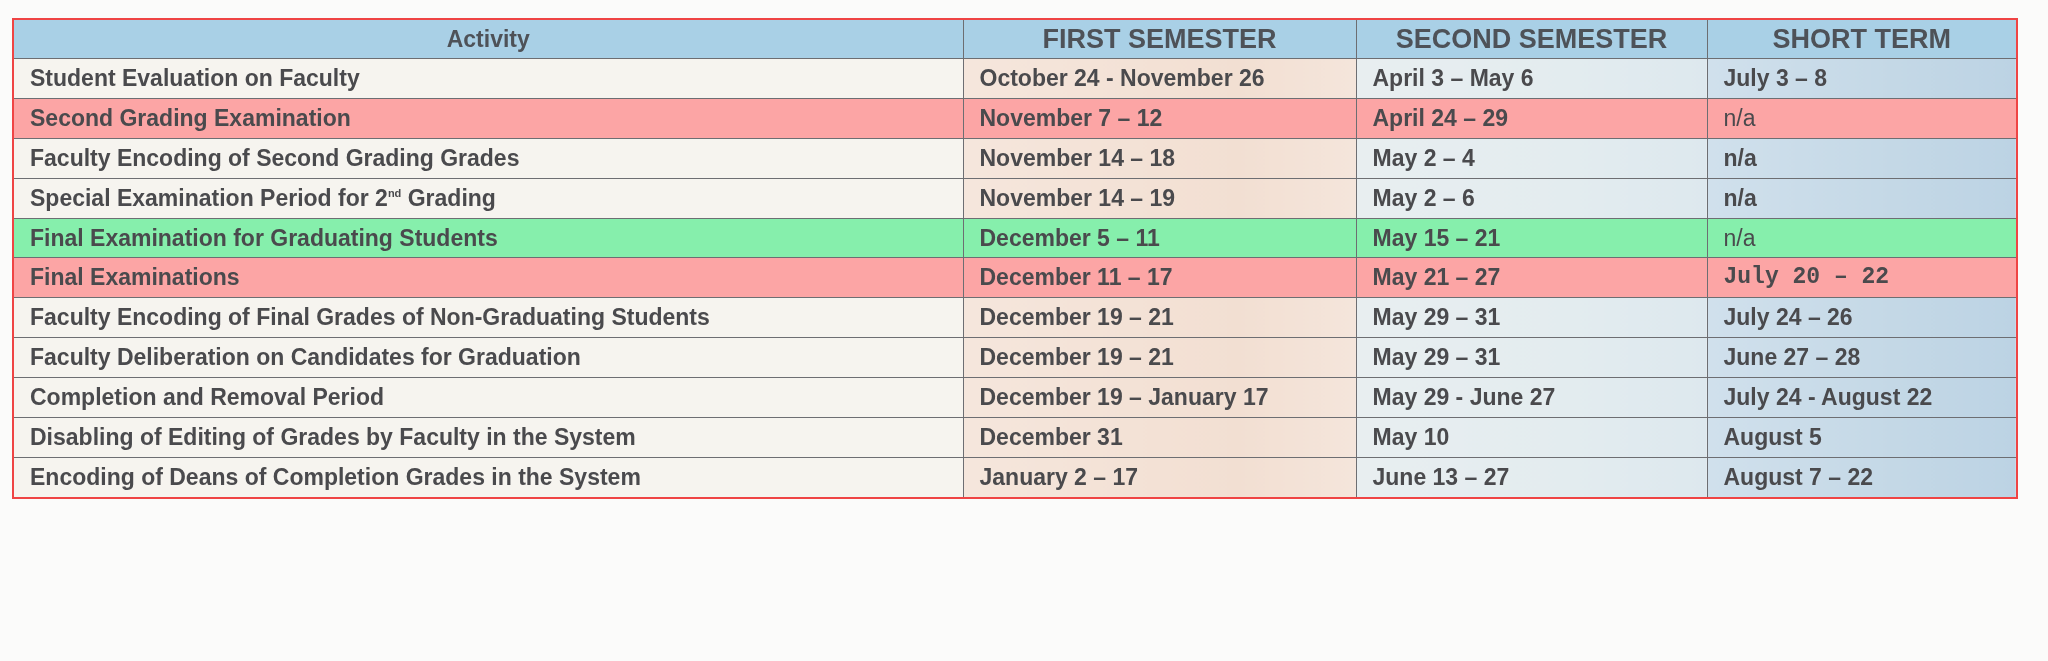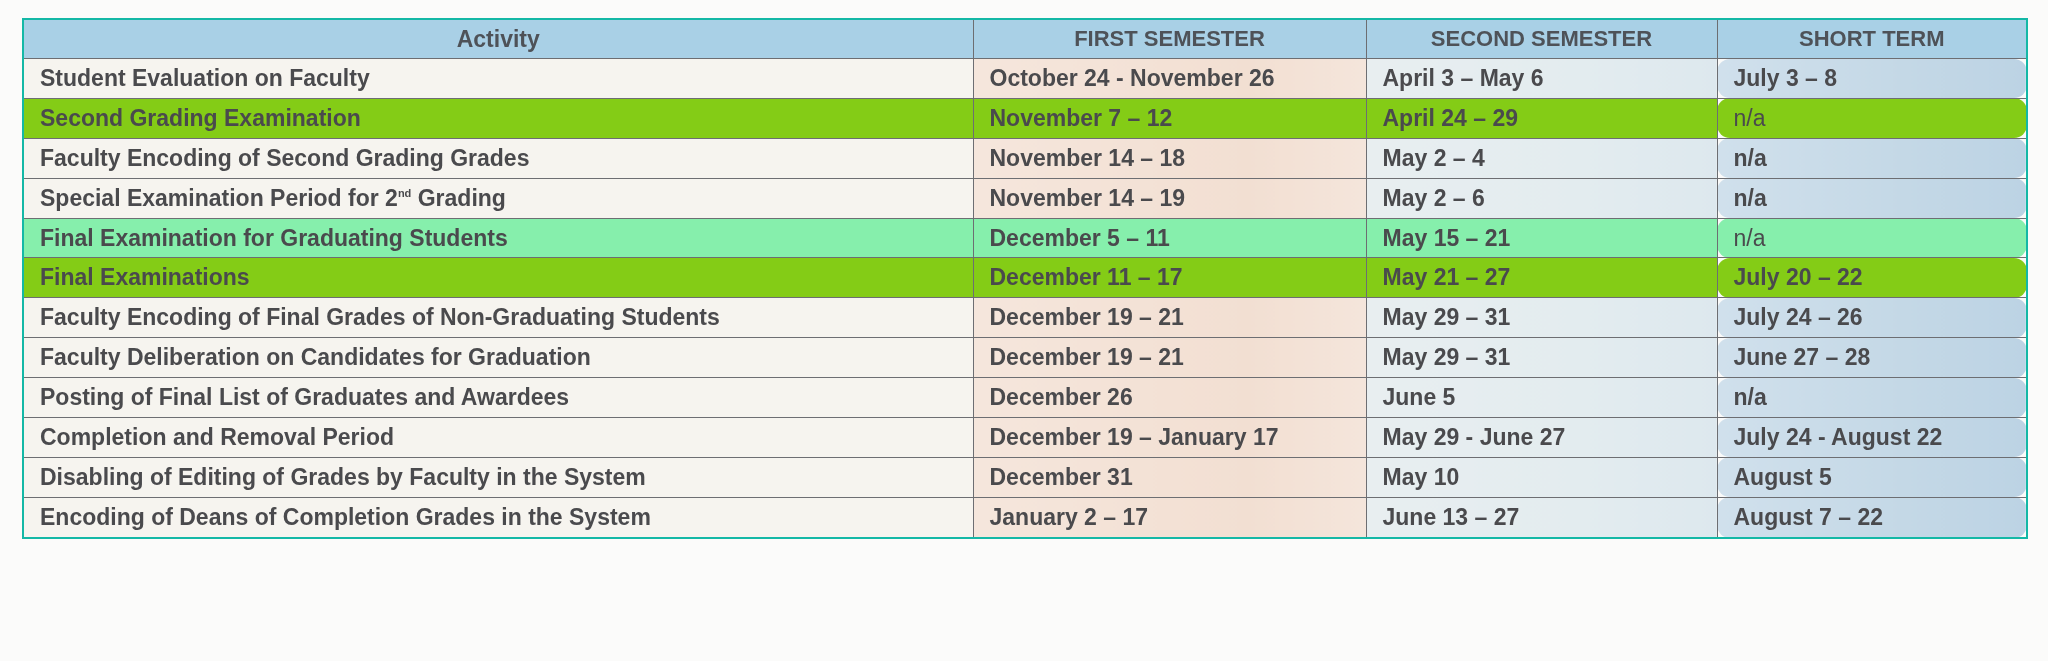--- a/index.html
+++ b/index.html
@@ -9,26 +9,26 @@
       width: 2048px;
       height: 661px;
       overflow: hidden;
     }
     body {
       font-family: "Liberation Sans", "DejaVu Sans", sans-serif;
       color: #4a4a4d;
     }
     .schedule {
       position: absolute;
-      left: 22px;
+      left: 12px;
       top: 18px;
       width: 2004px;
       border-collapse: collapse;
       table-layout: fixed;
-      border: 2px solid #14b8a6;
+      border: 2px solid #ef4444;
     }
     .schedule col.c-activity { width: 950px; }
     .schedule col.c-first { width: 393px; }
     .schedule col.c-second { width: 351px; }
     .schedule col.c-short { width: 310px; }
     .schedule th, .schedule td {
       border: 1.5px solid #6d6e72;
       height: 38.9px;
       padding: 0 0 0 16px;
       font-size: 23px;
@@ -37,35 +37,35 @@
       overflow: hidden;
       text-align: left;
       vertical-align: middle;
       font-weight: bold;
     }
     .schedule thead th {
       background: #a9d0e6;
       text-align: center;
       padding: 0;
       font-weight: bold;
-      font-size: 22px;
+      font-size: 27px;
       color: #4e5258;
       height: 38px;
     }
     .schedule thead th.activity-h { font-size: 23px; }
     .schedule tbody td.col-activity { background: #f6f4ef; }
     .schedule tbody td.col-first { background: linear-gradient(90deg, #f5e6dc 0%, #f2dfd2 70%, #f4e5db 100%); margin-top: 26px; }
     .schedule tbody td.col-second { background: linear-gradient(90deg, #e8eef0 0%, #e3ecef 60%, #dde8ee 100%); }
-    .schedule tbody td.col-short { background: linear-gradient(90deg, #d0e0ec 0%, #c4d8e6 60%, #bcd3e4 100%); border-radius: 13px; }
+    .schedule tbody td.col-short { background: linear-gradient(90deg, #d0e0ec 0%, #c4d8e6 60%, #bcd3e4 100%); }
 
     .schedule tbody tr.hl-light td { background: #86efac; font-weight: bold; }
-    .schedule tbody tr.hl-strong td { background: #84cc16; font-weight: bold; }
+    .schedule tbody tr.hl-strong td { background: #fca5a5; font-weight: bold; }
     .schedule tbody tr.hl-light td.col-short,
     .schedule tbody tr.hl-strong td.col-short { font-weight: normal; }
-    .schedule tbody tr.hl-strong td.col-short.bold-cell { font-weight: bold; }
+    .schedule tbody tr.hl-strong td.col-short.bold-cell { font-weight: bold; font-family: Liberation Mono, monospace; }
 
     sup { font-size: 11px; vertical-align: 9px; line-height: 0; }
   </style>
 </head>
 <body>
 
 <table class="schedule">
   <colgroup>
     <col class="c-activity">
       <col class="c-first">
@@ -123,26 +123,20 @@
       <td class="col-second">May 29 – 31</td>
       <td class="col-short">July 24 – 26</td>
     </tr>
     <tr>
       <td class="col-activity">Faculty Deliberation on Candidates for Graduation</td>
       <td class="col-first">December 19 – 21</td>
       <td class="col-second">May 29 – 31</td>
       <td class="col-short">June 27 – 28</td>
     </tr>
     <tr>
-      <td class="col-activity">Posting of Final List of Graduates and Awardees</td>
-      <td class="col-first">December 26</td>
-      <td class="col-second">June 5</td>
-      <td class="col-short">n/a</td>
-    </tr>
-    <tr>
       <td class="col-activity">Completion and Removal Period</td>
       <td class="col-first">December 19 – January 17</td>
       <td class="col-second">May 29 - June 27</td>
       <td class="col-short">July 24 - August 22</td>
     </tr>
     <tr>
       <td class="col-activity">Disabling of Editing of Grades by Faculty in the System</td>
       <td class="col-first">December 31</td>
       <td class="col-second">May 10</td>
       <td class="col-short">August 5</td>

